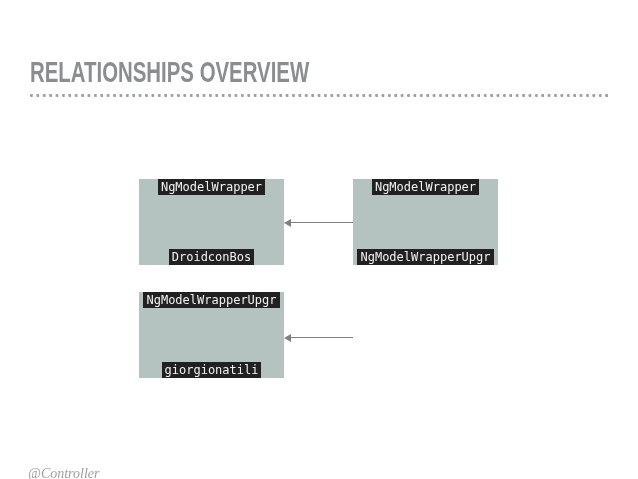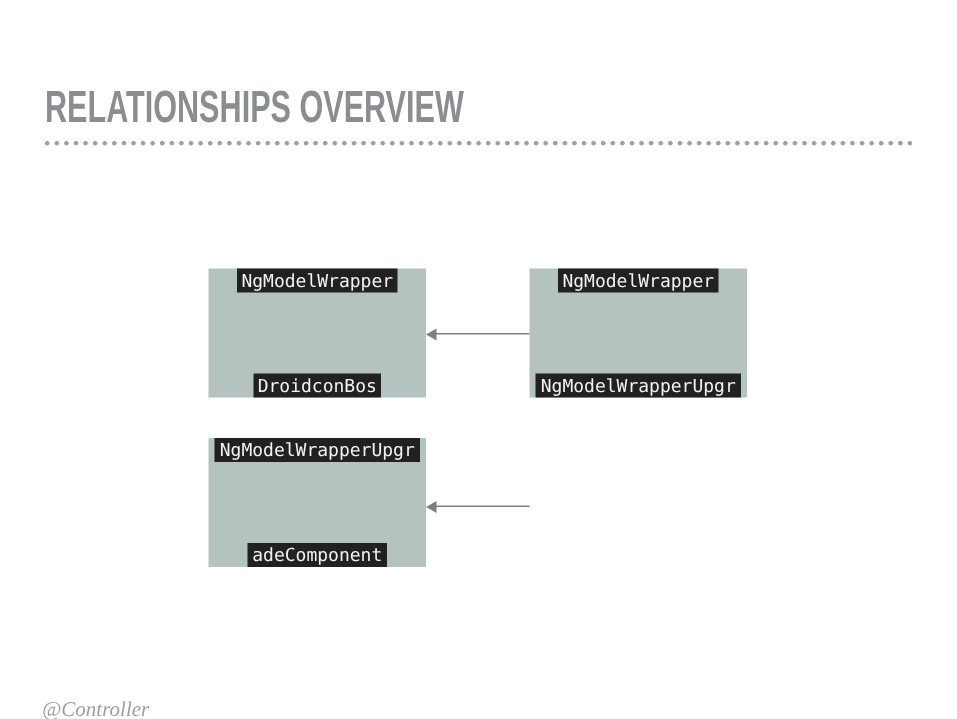--- a/index.html
+++ b/index.html
@@ -103,21 +103,21 @@
     <span class="code-line">DroidconBos</span>
   </div>
 
   <div class="box box-top-right">
     <span class="code-line">NgModelWrapper</span>
     <span class="code-line">NgModelWrapperUpgr</span>
   </div>
 
   <div class="box box-bottom-left">
     <span class="code-line">NgModelWrapperUpgr</span>
-    <span class="code-line">adeComponent</span>
+    <span class="code-line">giorgionatili</span>
   </div>
 
 
   <div class="arrow-line arrow-line-top"></div>
   <div class="arrow-head arrow-head-top"></div>
 
   <div class="arrow-line arrow-line-bottom"></div>
   <div class="arrow-head arrow-head-bottom"></div>
 
   <div class="footer-text footer-left">@Controller</div>

